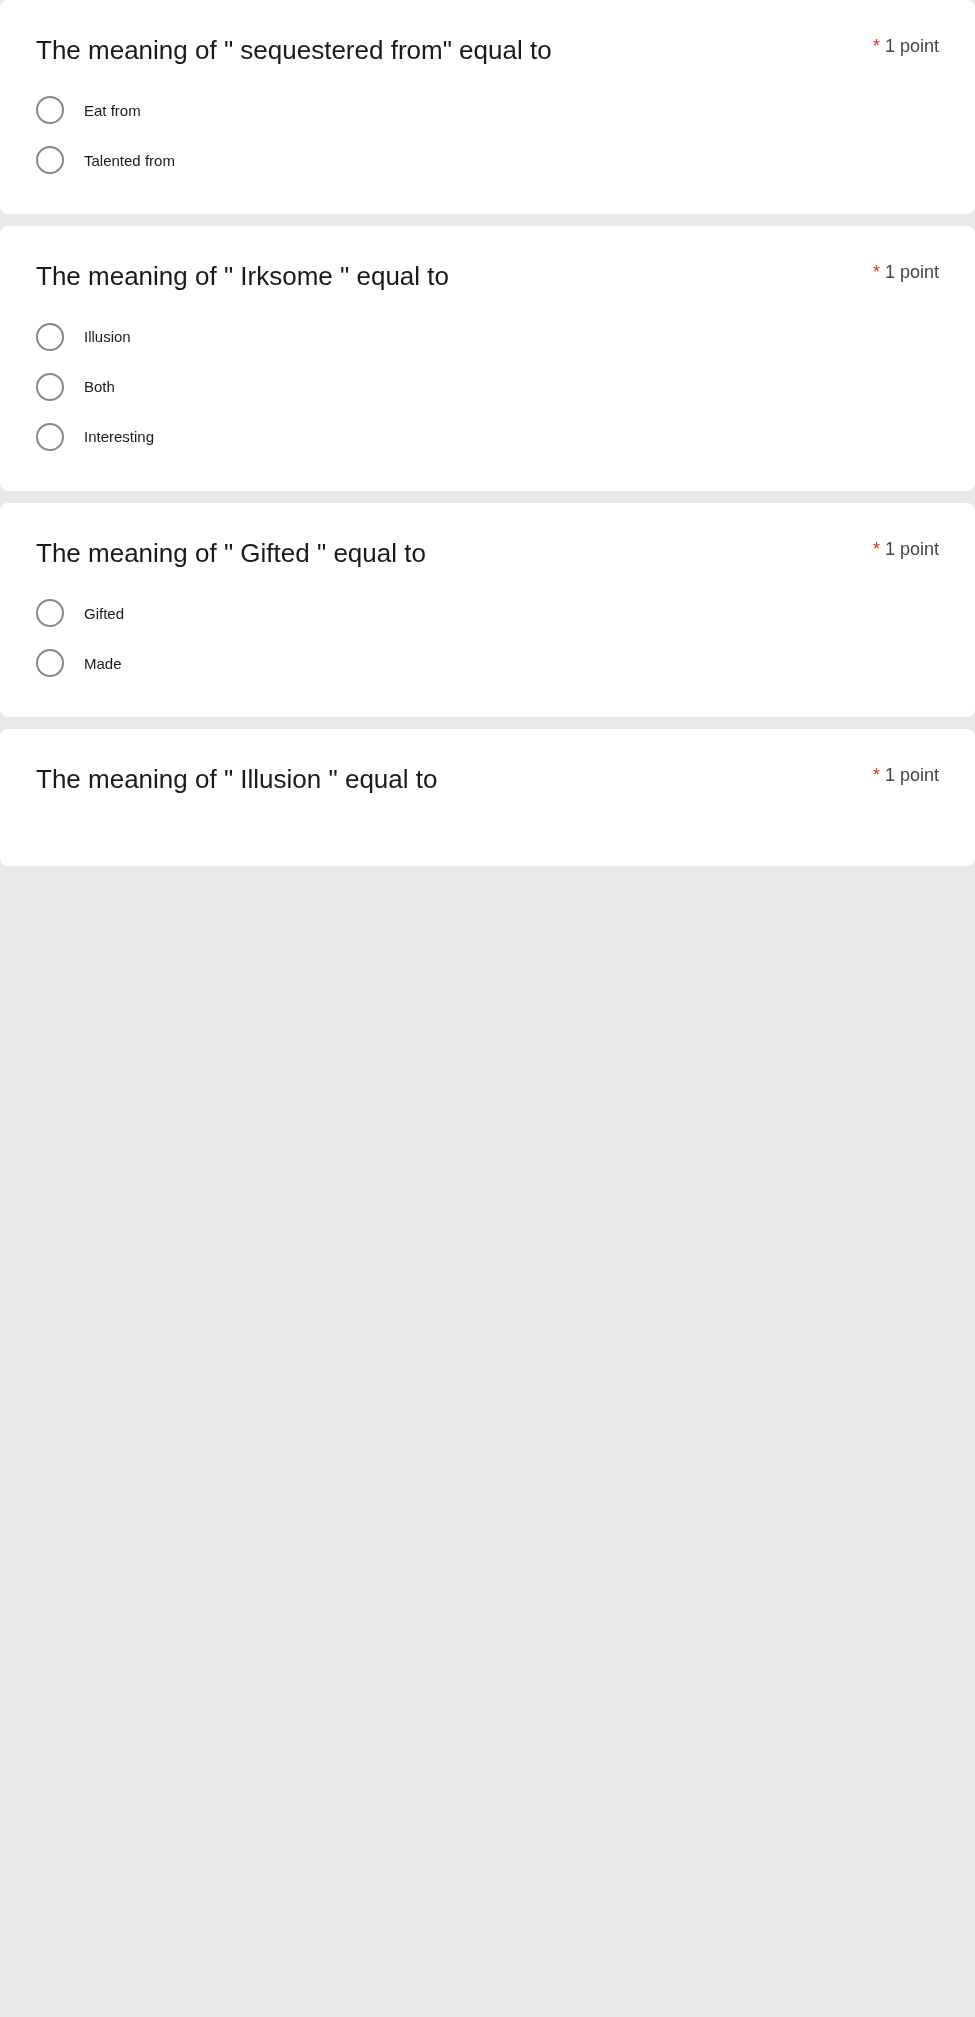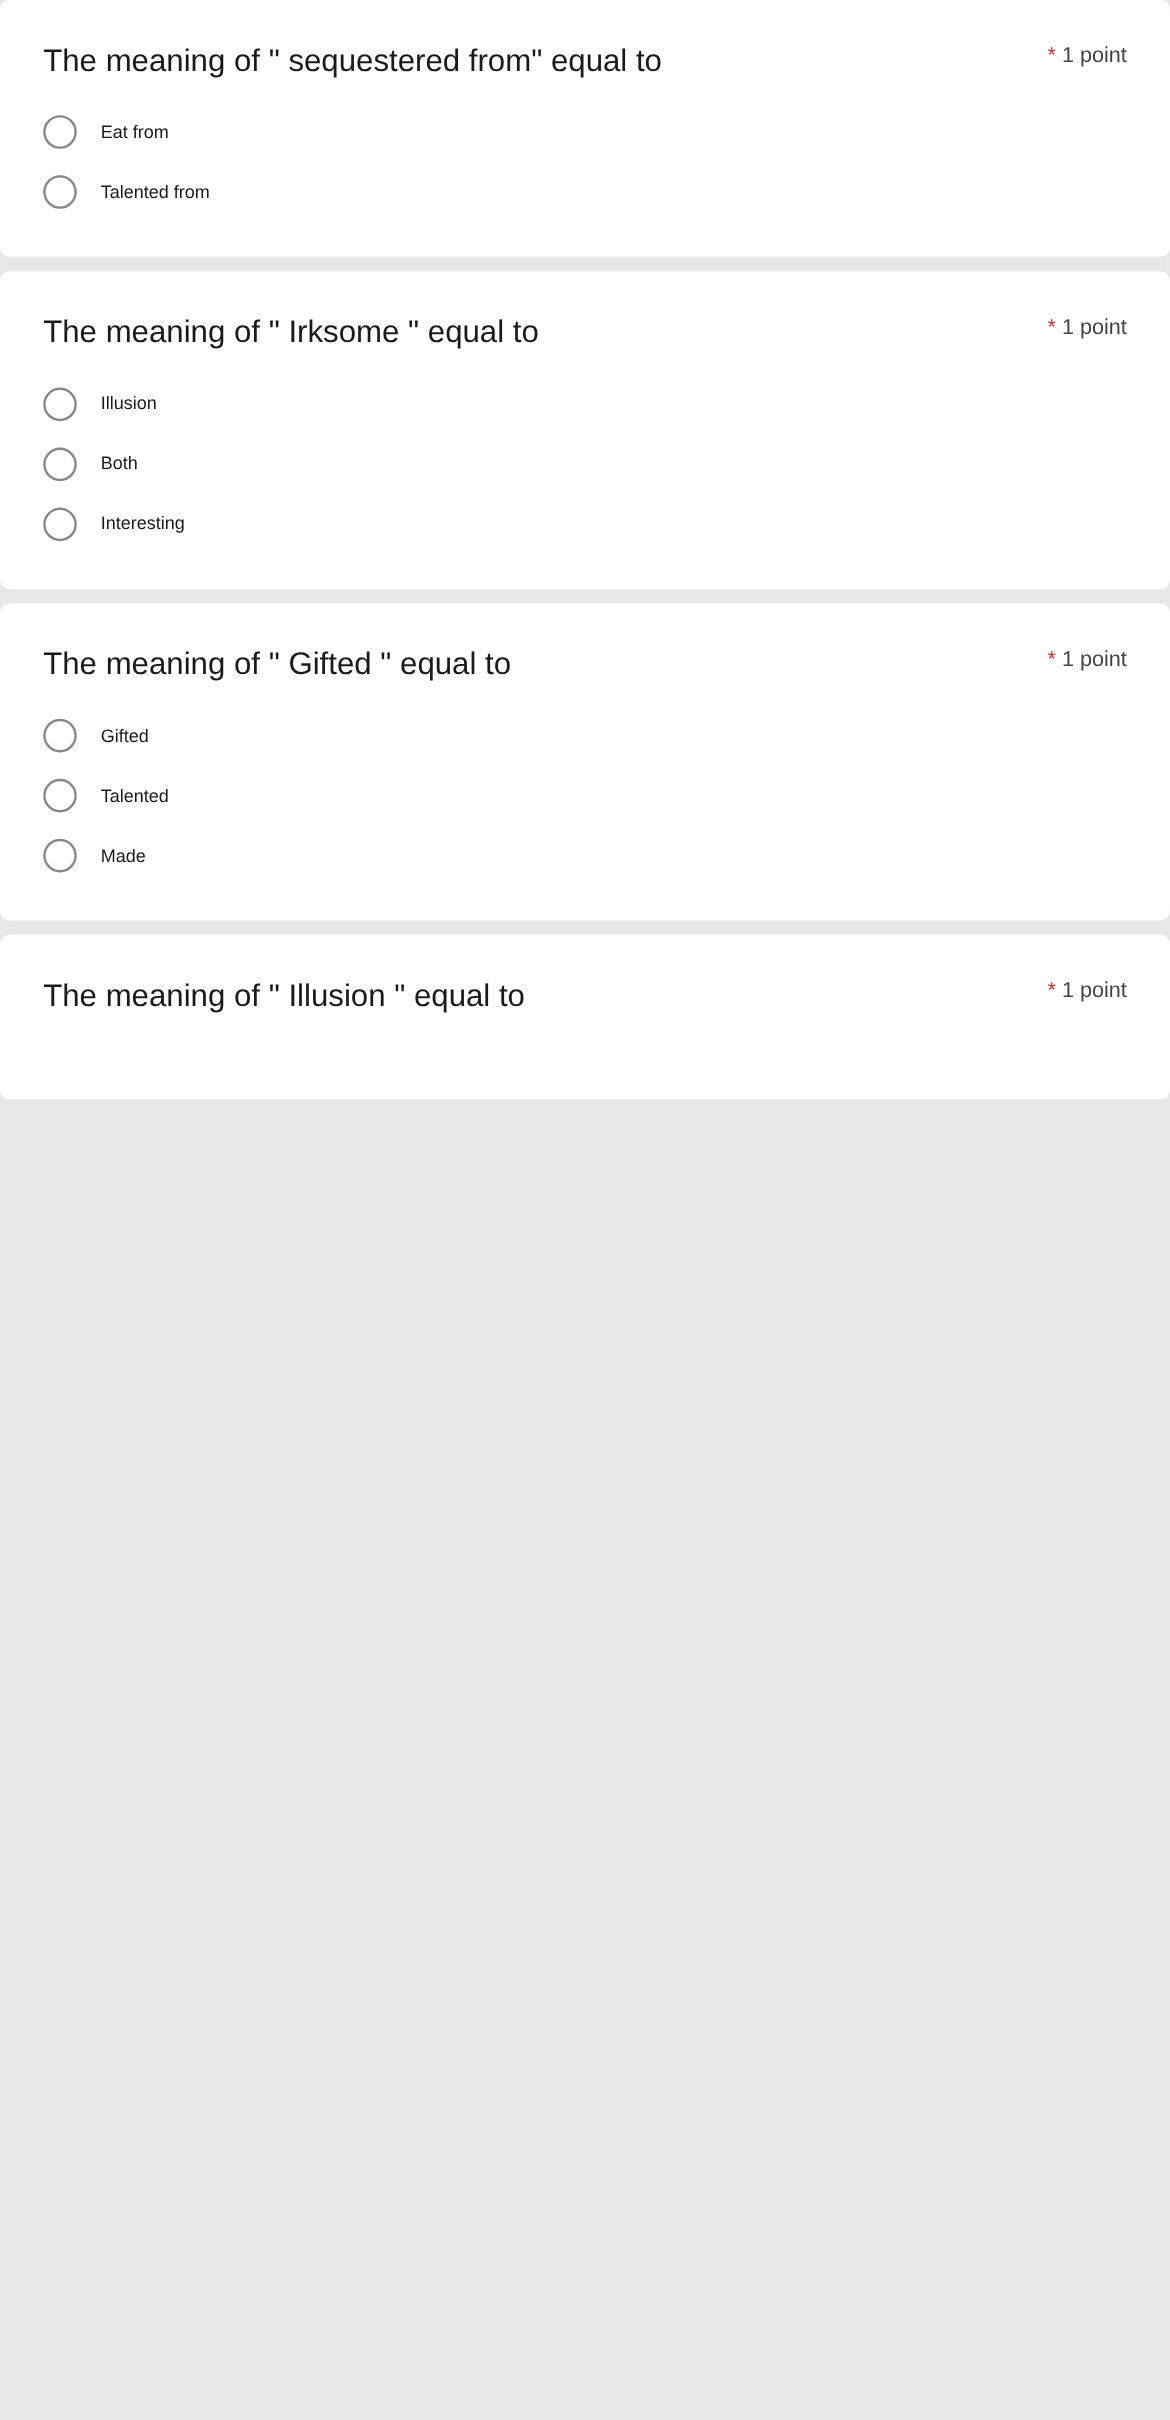--- a/index.html
+++ b/index.html
@@ -144,24 +144,20 @@
       <span>1 point</span>
     </div>
   </div>
   <ul class="options-list">
     <li class="option-item">
       <div class="radio-btn"></div>
       <span class="option-label">Gifted</span>
     </li>
     <li class="option-item">
       <div class="radio-btn"></div>
-      <span class="option-label">Talented</span>
-    </li>
-    <li class="option-item">
-      <div class="radio-btn"></div>
       <span class="option-label">Made</span>
     </li>
   </ul>
 </div>
 
 <div class="partial-card">
   <div class="question-header">
     <div class="question-text">The meaning of " Illusion " equal to</div>
     <div class="question-points">
       <span class="required-star">*</span>

